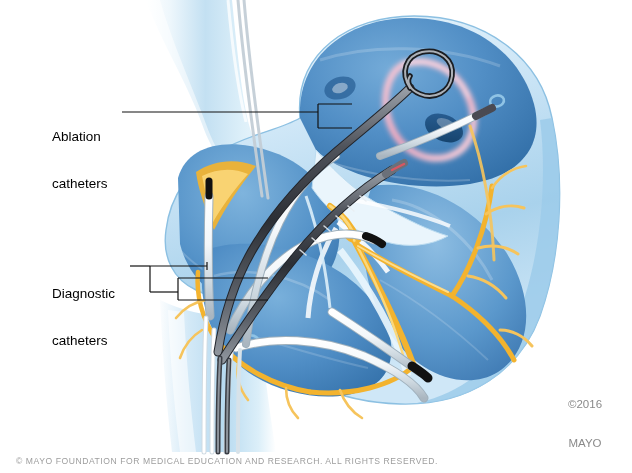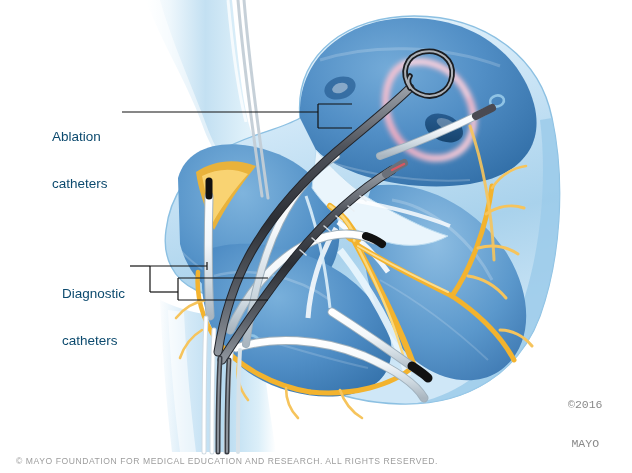--- a/index.html
+++ b/index.html
@@ -8,32 +8,32 @@
     background:#ffffff;
     font-family:"Liberation Sans", sans-serif;
     overflow:hidden;
     position:relative;
   }
   #figure{
     position:absolute;left:0;top:0;width:632px;height:473px;
   }
   .label-text{
     position:absolute;
-    color:#0c4a6e;
+    color:#000000;
     font-family:"Liberation Sans", sans-serif;
     font-size:13.5px;
     line-height:15.5px;
     white-space:pre;
     letter-spacing:0px;
   }
   #lbl-ablation{left:52px;top:98px;}
-  #lbl-diagnostic{left:62px;top:255px;}
+  #lbl-diagnostic{left:52px;top:255px;}
   #mayo-mark{
     position:absolute;left:568px;top:372px;
-    font-family:Liberation Mono, monospace;
+    font-family:Liberation Sans, sans-serif;
     font-size:11.5px;line-height:13px;
     color:#8a8a8a;text-align:center;white-space:pre;
   }
   #footer-copy{
     position:absolute;left:6px;top:456px;
     font-family:"Liberation Sans", sans-serif;
     font-size:8.6px;
     letter-spacing:0.55px;
     color:#9d9d9d;
     white-space:pre;

